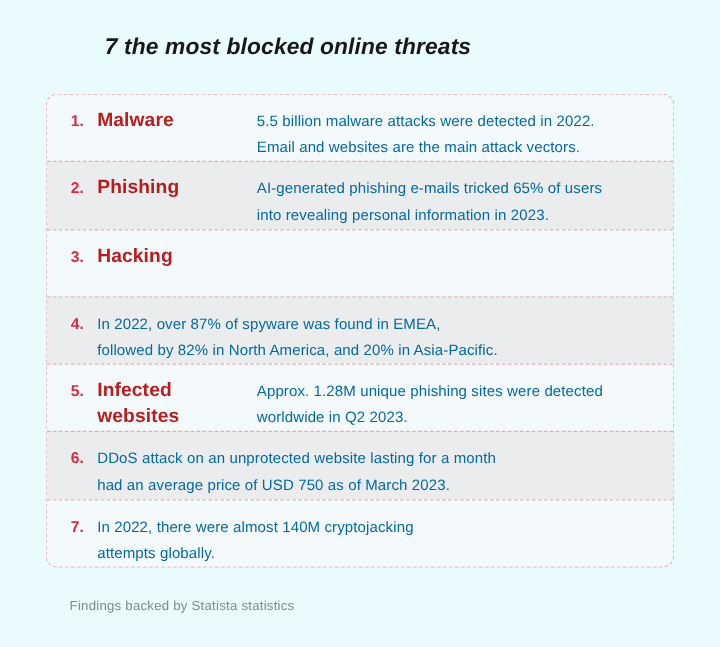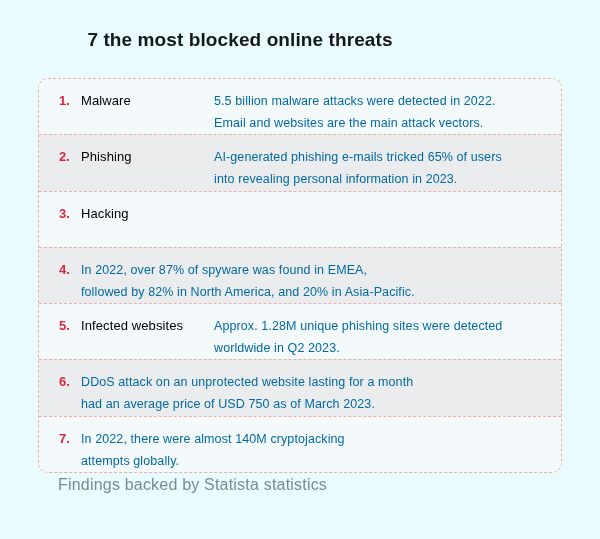--- a/index.html
+++ b/index.html
@@ -11,20 +11,21 @@
     position: relative;
   }
   .page-title {
     position: absolute;
     top: 29px; left: 0; width: 480px;
     text-align: center;
     font-size: 19px;
     font-weight: 600;
     letter-spacing: 0.1px;
     color: #17181a;
+    font-style: italic;
   }
   .threat-card {
     position: absolute;
     left: 38px; top: 78px;
     width: 524px; height: 395px;
     border: 1px dashed #ecacae;
     border-radius: 10px;
     overflow: hidden;
     display: flex;
     flex-direction: column;
@@ -43,37 +44,37 @@
     width: 22px;
     flex: 0 0 22px;
     font-size: 13px;
     font-weight: 600;
     color: #dd2742;
     line-height: 22px;
   }
   .threat-name {
     width: 133px;
     flex: 0 0 133px;
-    font-size: 13px;
-    font-weight: 400;
-    color: #000000;
+    font-size: 16px;
+    font-weight: 700;
+    color: #b91c1c;
     line-height: 22px;
     letter-spacing: 0.1px;
   }
   .threat-desc {
     flex: 1 1 auto;
     font-size: 12.5px;
     color: #0369a1;
     line-height: 22px;
     letter-spacing: 0.1px;
   }
   .footer-note {
     position: absolute;
-    left: 58px; top: 476px;
-    font-size: 16px;
+    left: 58px; top: 499px;
+    font-size: 11px;
     color: #7b8b93;
     letter-spacing: 0.2px;
   }
 </style>
 </head>
 <body>
 
 <div class="page-title">7 the most blocked online threats</div>
 
 <div class="threat-card">

